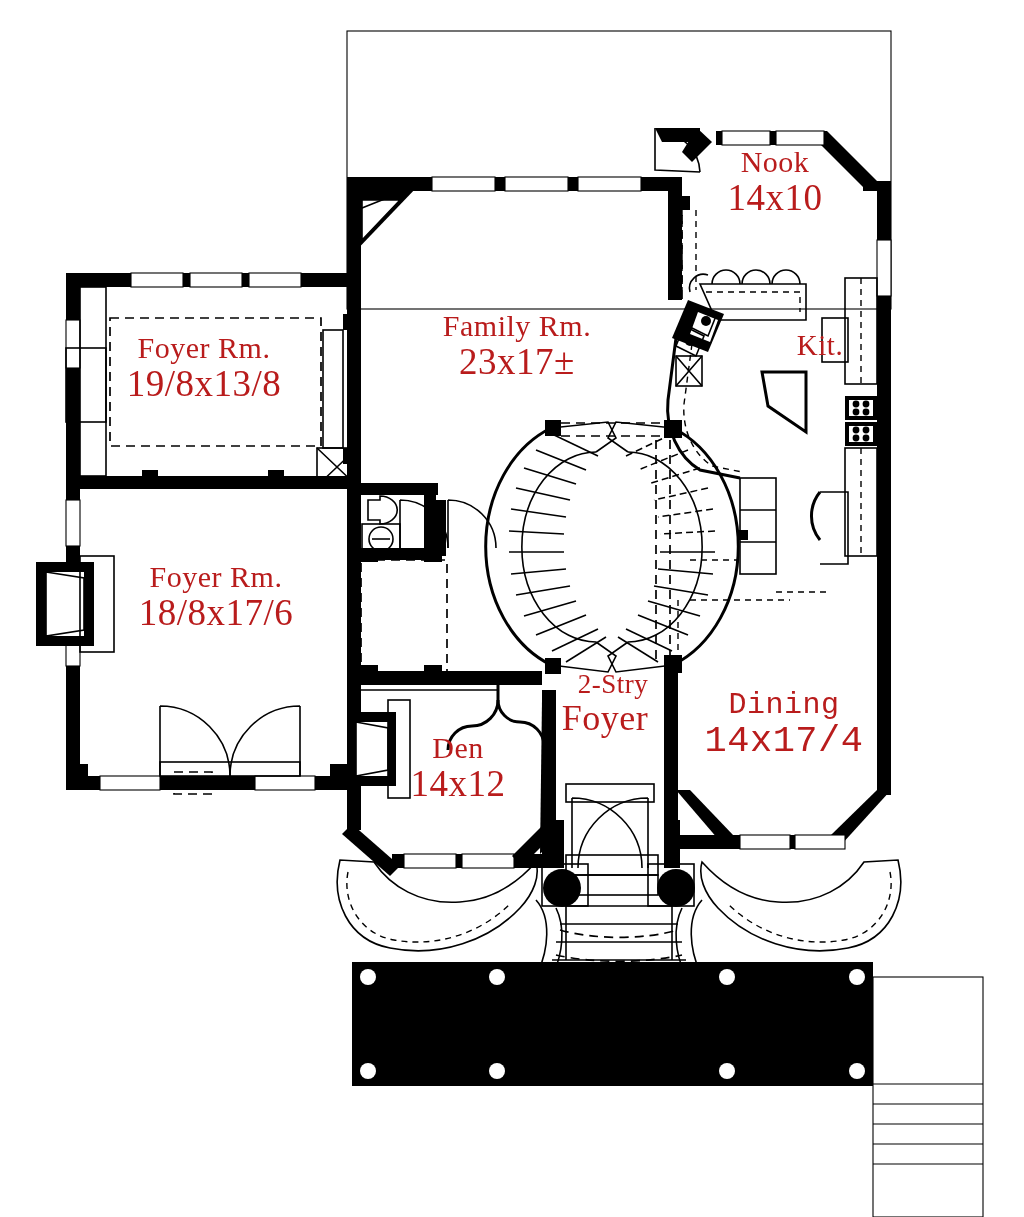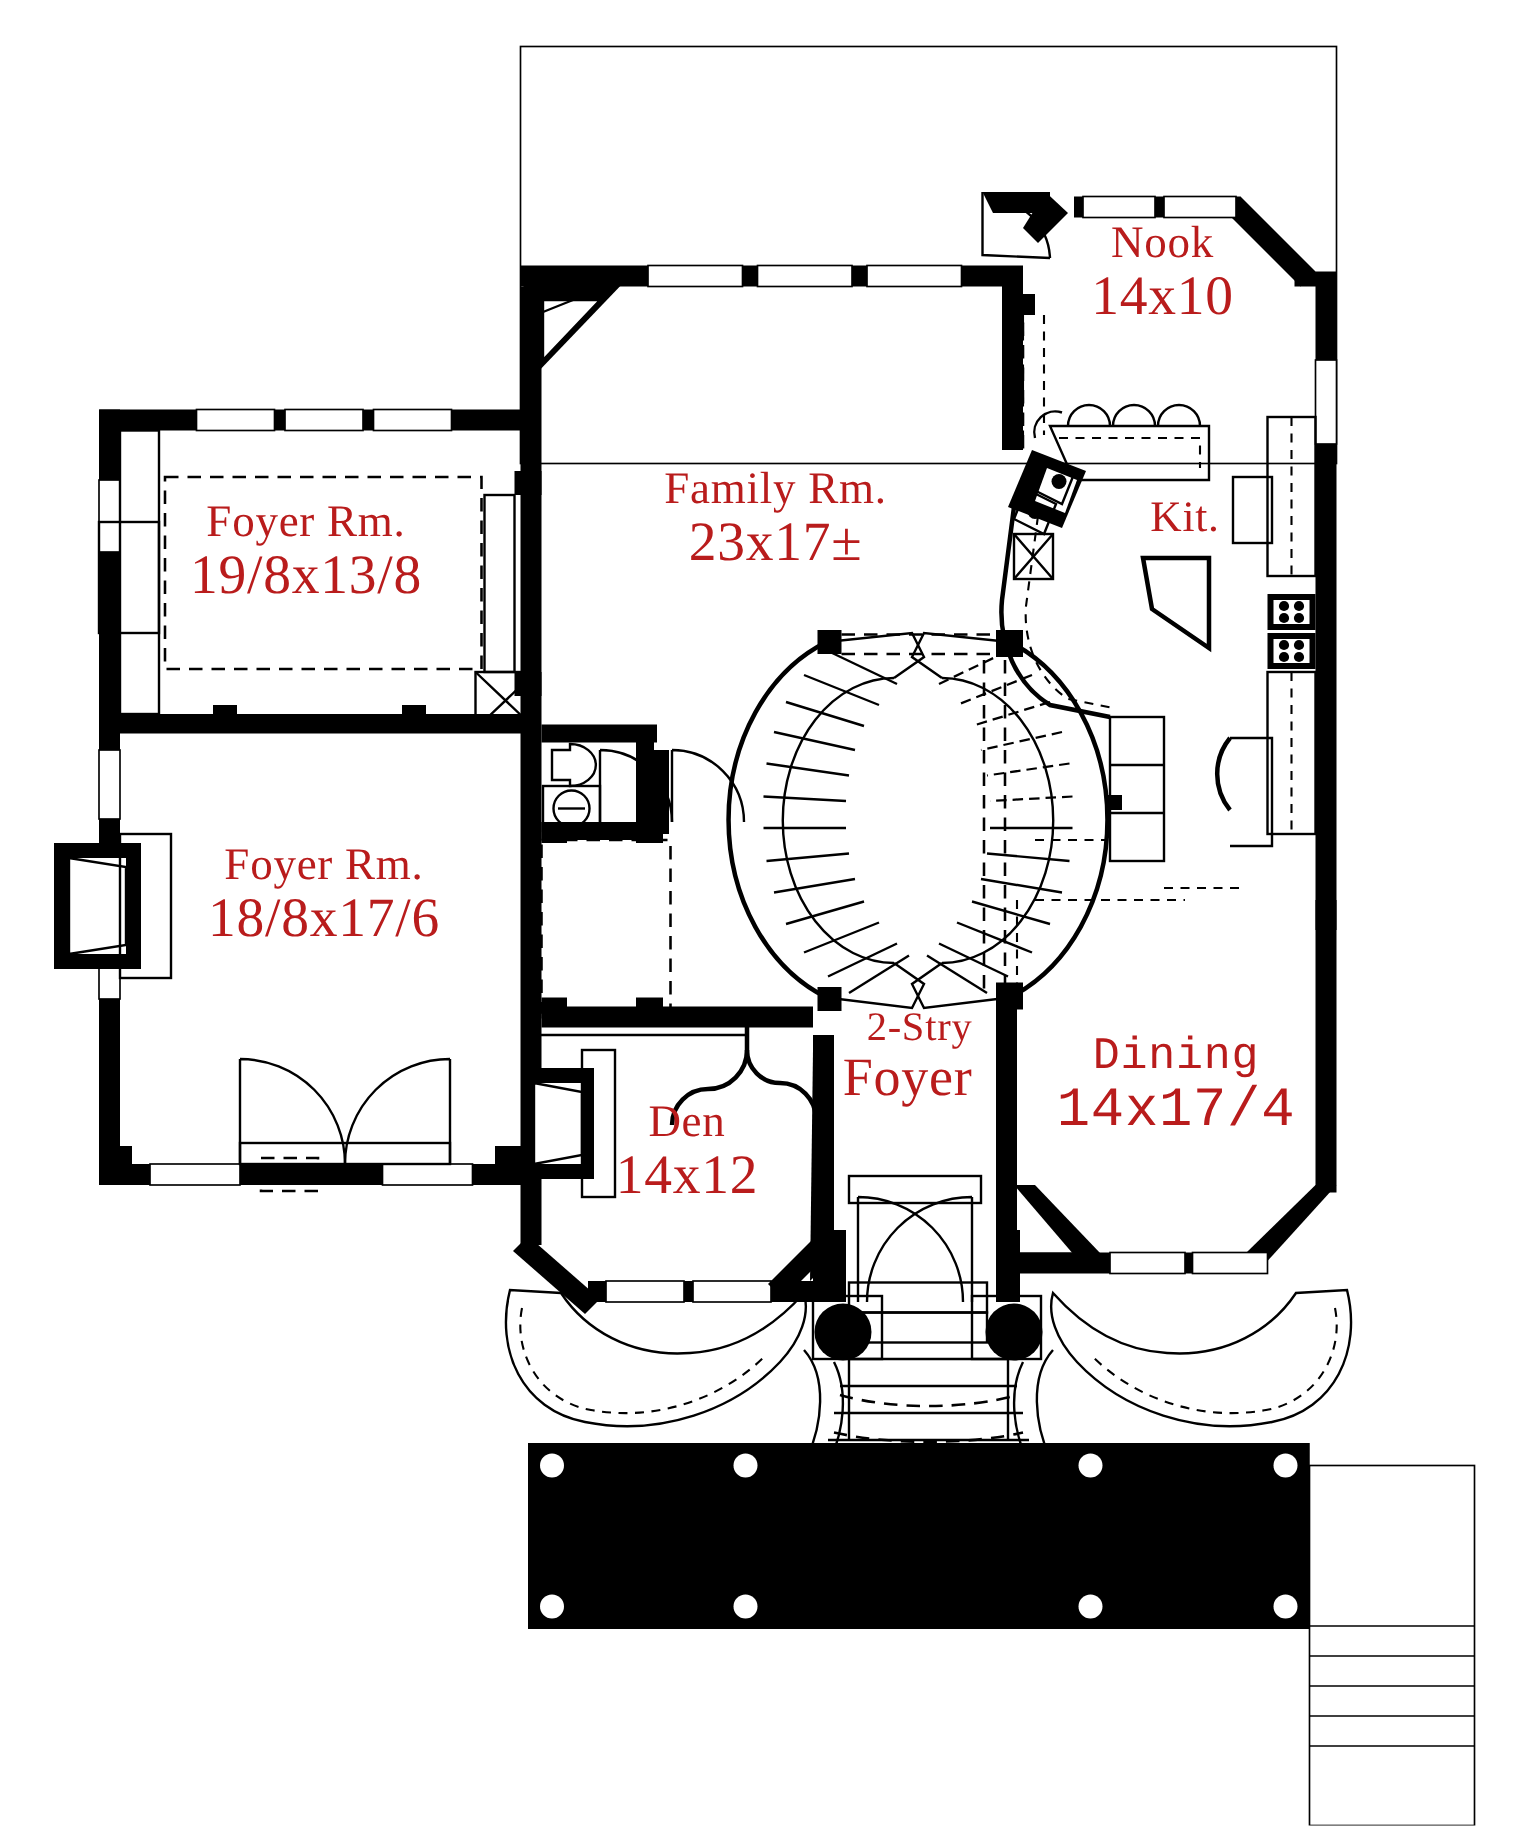--- a/index.html
+++ b/index.html
@@ -496,21 +496,21 @@
   <div class="room-label" style="left:517px; top:262px; transform:translateX(-50%);margin-top:48px;">
     <span class="rl-name">Family Rm.</span>
     <span class="rl-dim">23x17±</span>
   </div>
 
   <div class="room-label" style="left:775px; top:146px; transform:translateX(-50%);">
     <span class="rl-name">Nook</span>
     <span class="rl-dim">14x10</span>
   </div>
 
-  <div class="room-label tiny" style="left:790px; top:330px; transform:translateX(-50%);">
+  <div class="room-label tiny" style="left:820px; top:330px; transform:translateX(-50%);">
     <span class="rl-name">Kit.</span>
   </div>
 
   <div class="room-label" style="left:784px; top:690px; transform:translateX(-50%);font-family:Liberation Mono, monospace;">
     <span class="rl-name">Dining</span>
     <span class="rl-dim">14x17/4</span>
   </div>
 
   <div class="room-label" style="left:458px; top:732px; transform:translateX(-50%);">
     <span class="rl-name">Den</span>

